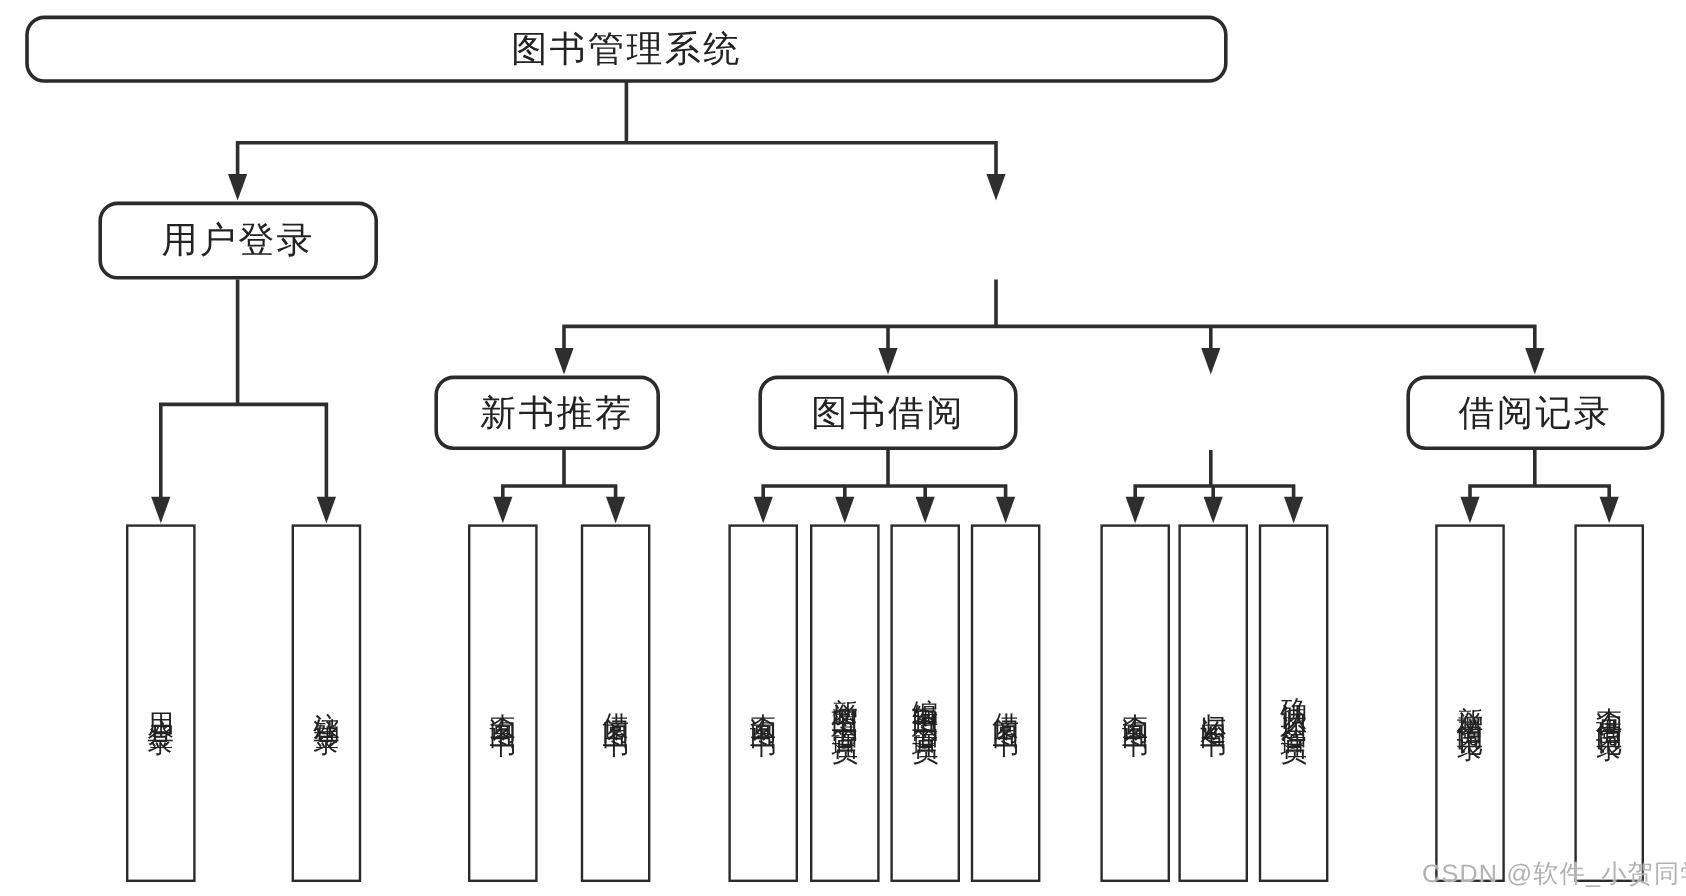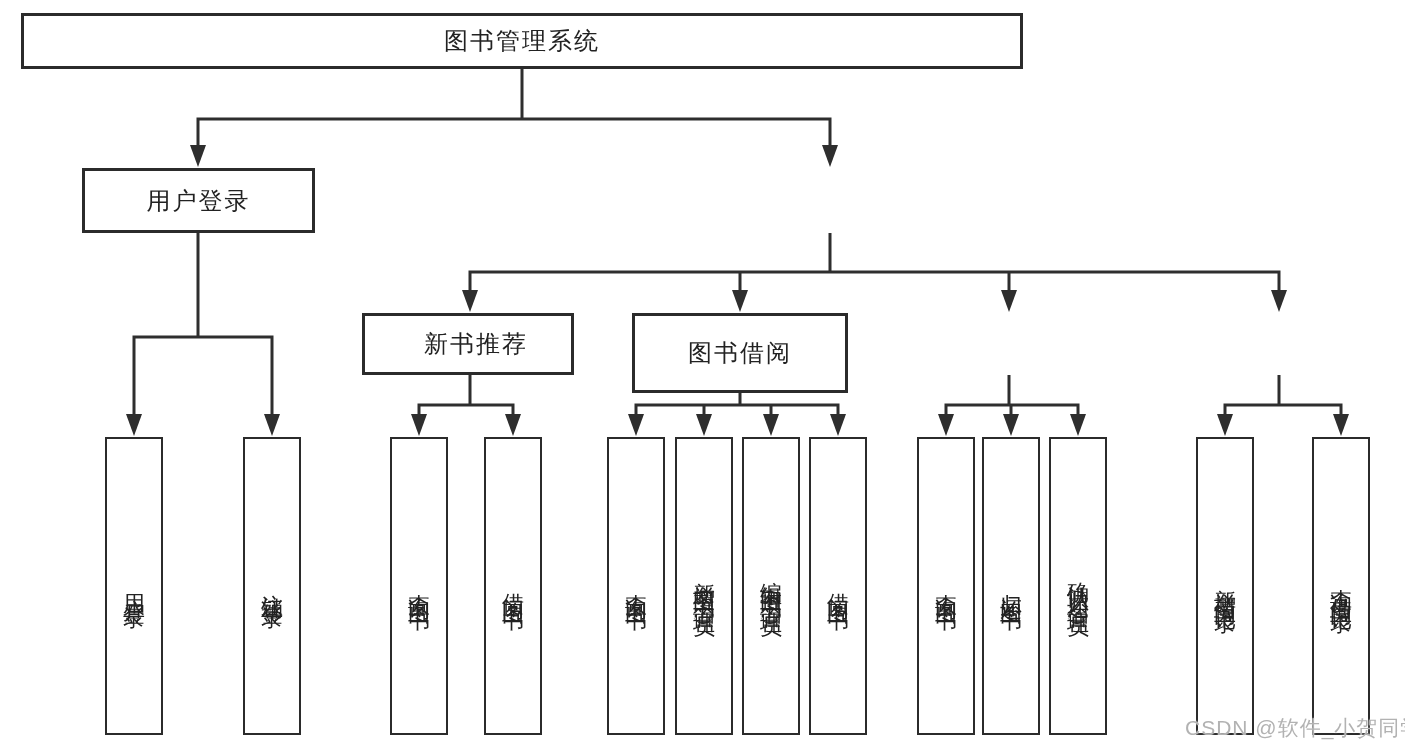--- a/index.html
+++ b/index.html
@@ -22,23 +22,24 @@
     box-sizing: border-box;
     background: #ffffff;
     border: 3px solid #2b2b2b;
     display: flex;
     align-items: center;
     justify-content: center;
     color: #222222;
     z-index: 2;
   }
   .hbox {
-    font-size: 24px;
+    font-size: 30px;
     letter-spacing: 2px;
     white-space: nowrap;
+    border-radius: 16px;
   }
   .vbox {
     border-width: 2.5px;
     writing-mode: vertical-rl;
     text-orientation: mixed;
     font-size: 22px;
     letter-spacing: 5px;
     line-height: 1;
     width: 58px;
     top: 437px;
@@ -91,22 +92,23 @@
       <polygon points="1070,414 1086,414 1078,436"></polygon>
       <polygon points="1217,414 1233,414 1225,436"></polygon>
       <polygon points="1333,414 1349,414 1341,436"></polygon>
     </g>
   </svg>
 
   <div class="node hbox" style="left:21px; top:13px; width:1002px; height:56px;">图书管理系统</div>
 
   <div class="node hbox" style="left:82px; top:168px; width:233px; height:65px;">用户登录</div>
 
-  <div class="node hbox" style="left:362px; top:313px; width:212px; height:62px;padding-left:16px;">新书推荐</div>
-  <div class="node hbox" style="left:632px; top:313px; width:216px; height:80px;">图书借阅</div>
+  <div class="node hbox" style="left:362px; top:313px; width:188px; height:62px;padding-left:16px;">新书推荐</div>
+  <div class="node hbox" style="left:632px; top:313px; width:216px; height:62px;">图书借阅</div>
+  <div class="node hbox" style="left:1172px; top:313px; width:215px; height:62px;">借阅记录</div>
 
   <div class="node vbox" style="left:105px;">用户登录</div>
   <div class="node vbox" style="left:243px;">注销登录</div>
 
   <div class="node vbox" style="left:390px;">查询图书</div>
   <div class="node vbox" style="left:484px;">借阅图书</div>
 
   <div class="node vbox" style="left:607px;">查询图书</div>
   <div class="node vbox" style="left:675px;">新增图书（管理员）</div>
   <div class="node vbox" style="left:742px;">编辑图书（管理员）</div>

